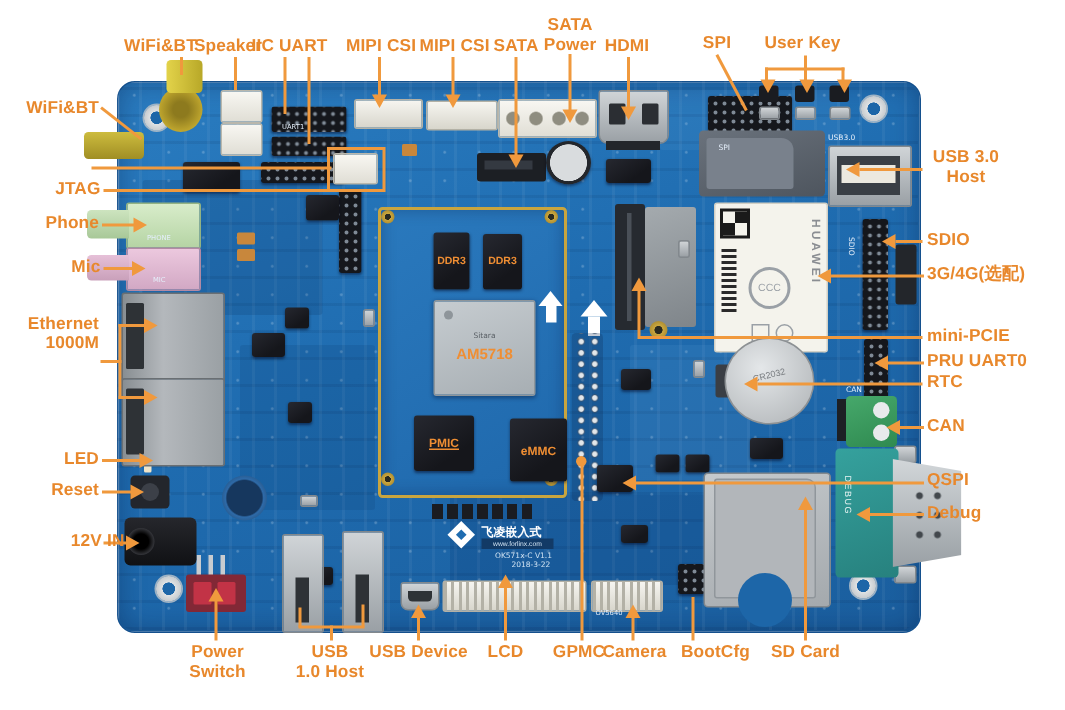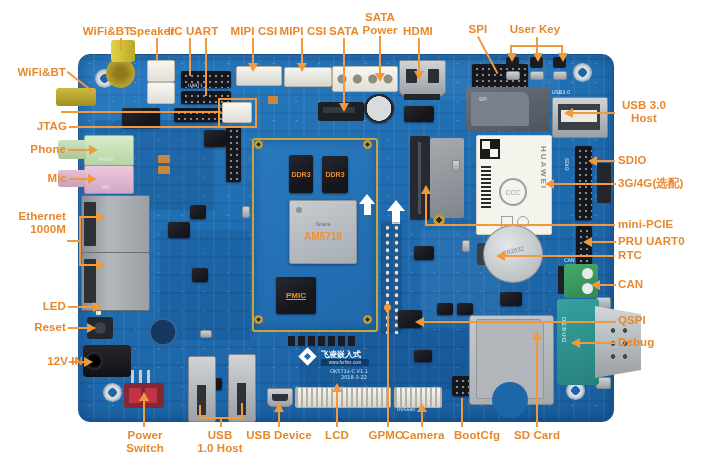--- a/index.html
+++ b/index.html
@@ -79,20 +79,23 @@
 
   <div class="cmp" style="left:289px;top:200px;width:66px;height:62px;background:linear-gradient(160deg,#c6ccd0,#a7aeb3);border:1px solid #8e959a;border-radius:2px;box-shadow:0 1px 3px rgba(0,10,40,.4);">
     <div style="position:absolute;left:6px;top:6px;width:6px;height:6px;border-radius:50%;background:#8e959a;"></div>
     <div class="silk" style="left:0;right:0;top:20px;text-align:center;color:#5a6066;font-size:5px;">Sitara</div>
     <div style="position:absolute;left:0;right:0;top:30px;text-align:center;color:#ef8e33;font-size:10px;font-weight:700;">AM5718</div>
   </div>
 
   <div class="cmp chip" style="left:276px;top:277px;width:40px;height:37px;font-size:8px;text-decoration:underline;">
       <span>PMIC</span>
     </div>
+  <div class="cmp chip" style="left:340px;top:279px;width:38px;height:42px;font-size:8px;">
+      <span>eMMC</span>
+    </div>
 
   <div class="cmp" style="left:364px;top:203px;width:7px;height:12px;background:#fff;"></div>
   <div class="cmp" style="left:359px;top:194px;width:0;height:0;border:solid transparent;border-width:0 8px 10px 8px;border-bottom-color:#fff;"></div>
   <div class="cmp" style="left:392px;top:211px;width:8px;height:13px;background:#fff;"></div>
   <div class="cmp" style="left:387px;top:200px;width:0;height:0;border:solid transparent;border-width:0 9px 11px 9px;border-bottom-color:#fff;"></div>
 
   <div class="cmp" style="left:111px;top:40px;width:24px;height:22px;background:linear-gradient(90deg,#e3d34a,#b8a828);border-radius:3px;z-index:7;"></div>
   <div class="cmp" style="left:106px;top:58px;width:29px;height:30px;border-radius:50%;background:radial-gradient(circle,#8d7a1e 25%,#bfa62e 70%,#8d7a1e 100%);"></div>
   <div class="cmp" style="left:56px;top:88px;width:40px;height:18px;background:linear-gradient(180deg,#cdbc3e,#a08e24);border-radius:3px;z-index:7;"></div>
 

